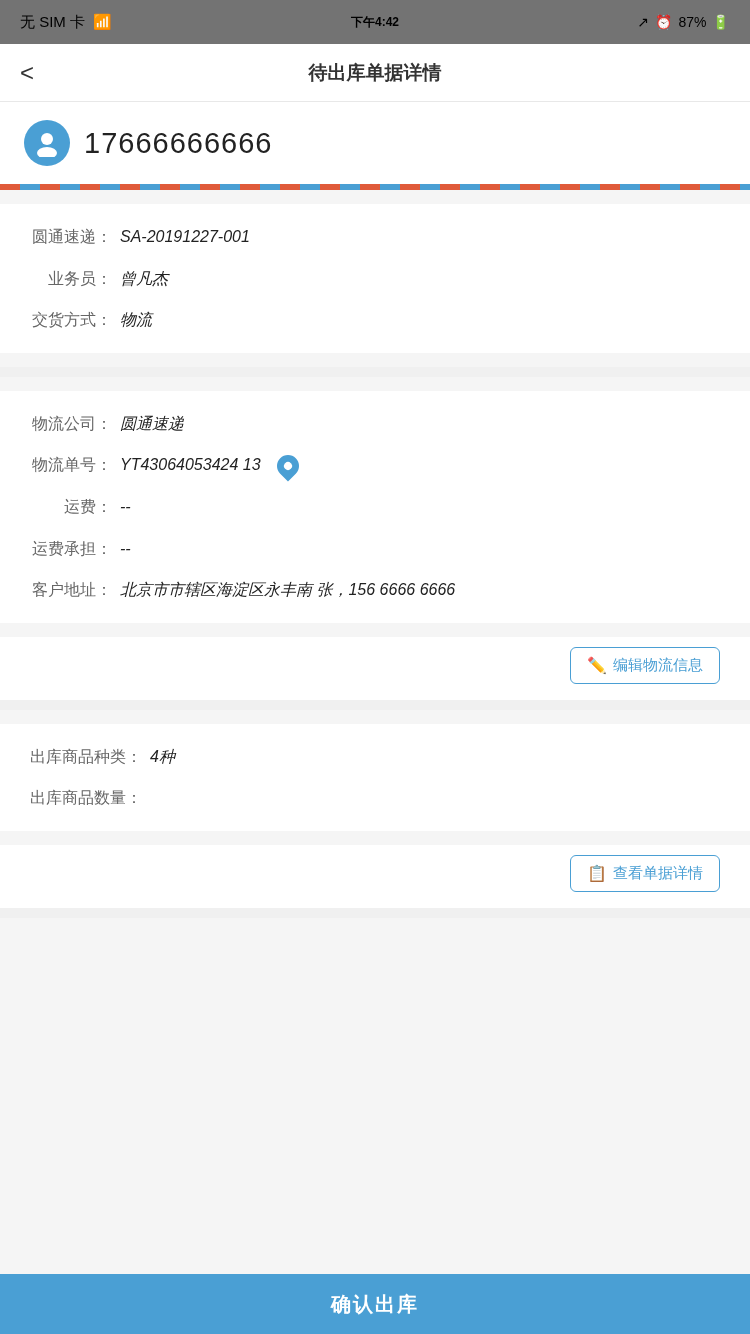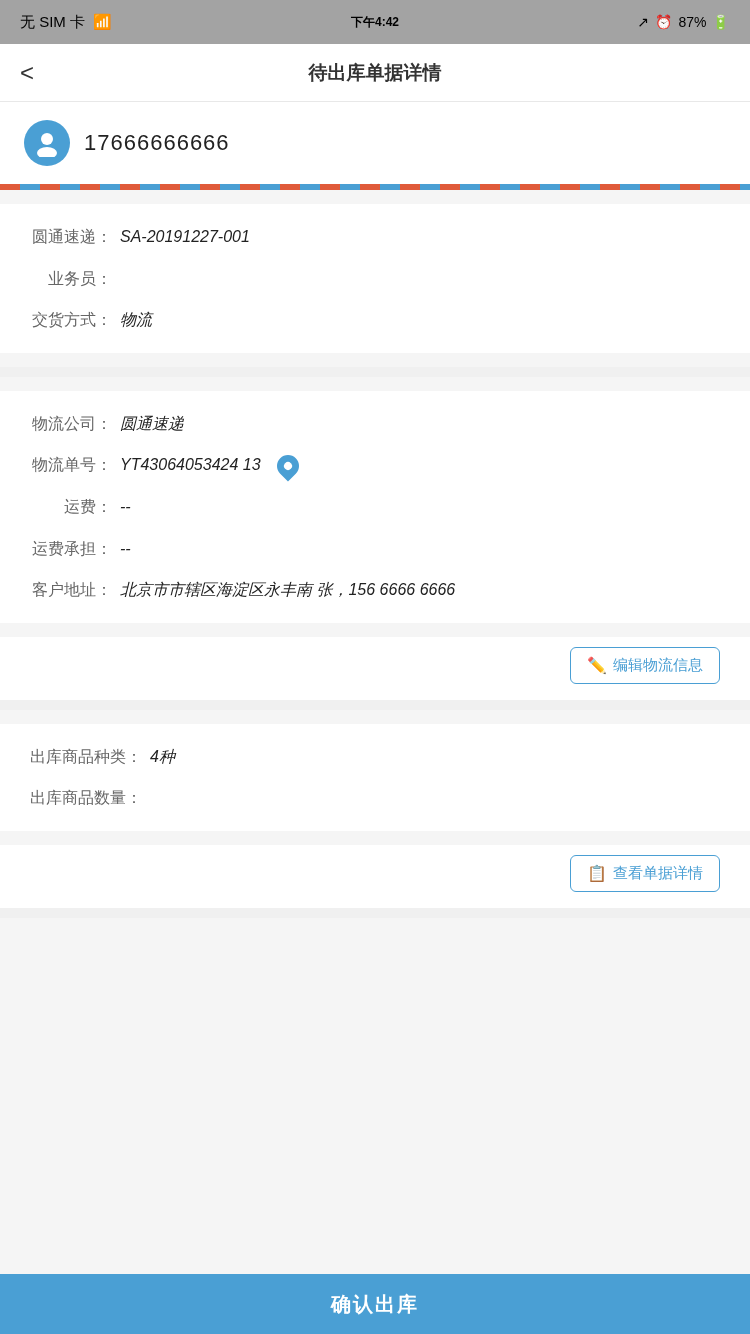--- a/index.html
+++ b/index.html
@@ -7,21 +7,21 @@
     body {
       font-family: -apple-system, "PingFang SC", "Helvetica Neue", Arial, sans-serif;
       background: #f5f5f5;
       width: 750px;
       min-height: 1334px;
       overflow-x: hidden;
     }
 
     
     .status-bar {
-      background: #a3a3a3;
+      background: #737373;
       height: 44px;
       display: flex;
       align-items: center;
       justify-content: space-between;
       padding: 0 20px;
       font-size: 15px;
       font-weight: 500;
     }
     .status-left { display: flex; align-items: center; gap: 8px; }
     .status-center { position: absolute; left: 50%; transform: translateX(-50%); font-weight: 600; font-size: 12px; }
@@ -77,21 +77,21 @@
       border-radius: 50%;
       background: #4a9fd4;
       display: flex;
       align-items: center;
       justify-content: center;
       color: #fff;
       font-size: 22px;
       flex-shrink: 0;
     }
     .customer-phone {
-      font-size: 22px;
+      font-size: 29px;
       font-weight: 500;
       color: #222;
       letter-spacing: 1px;
     }
 
     
     .section-card {
       background: #fff;
       margin: 14px 0;
       padding: 20px 30px;
@@ -229,20 +229,21 @@
 
 <div class="dashed-divider"></div>
 
 <div class="section-card">
   <div class="info-row">
     <span class="info-label">圆通速递：</span>
     <span class="info-value">SA-20191227-001</span>
   </div>
   <div class="info-row">
     <span class="info-label">业务员：</span>
+    <span class="info-value">曾凡杰</span>
   </div>
   <div class="info-row">
     <span class="info-label">交货方式：</span>
     <span class="info-value">物流</span>
   </div>
 </div>
 
 <div class="section-sep"></div>
 
 <div class="section-card">

